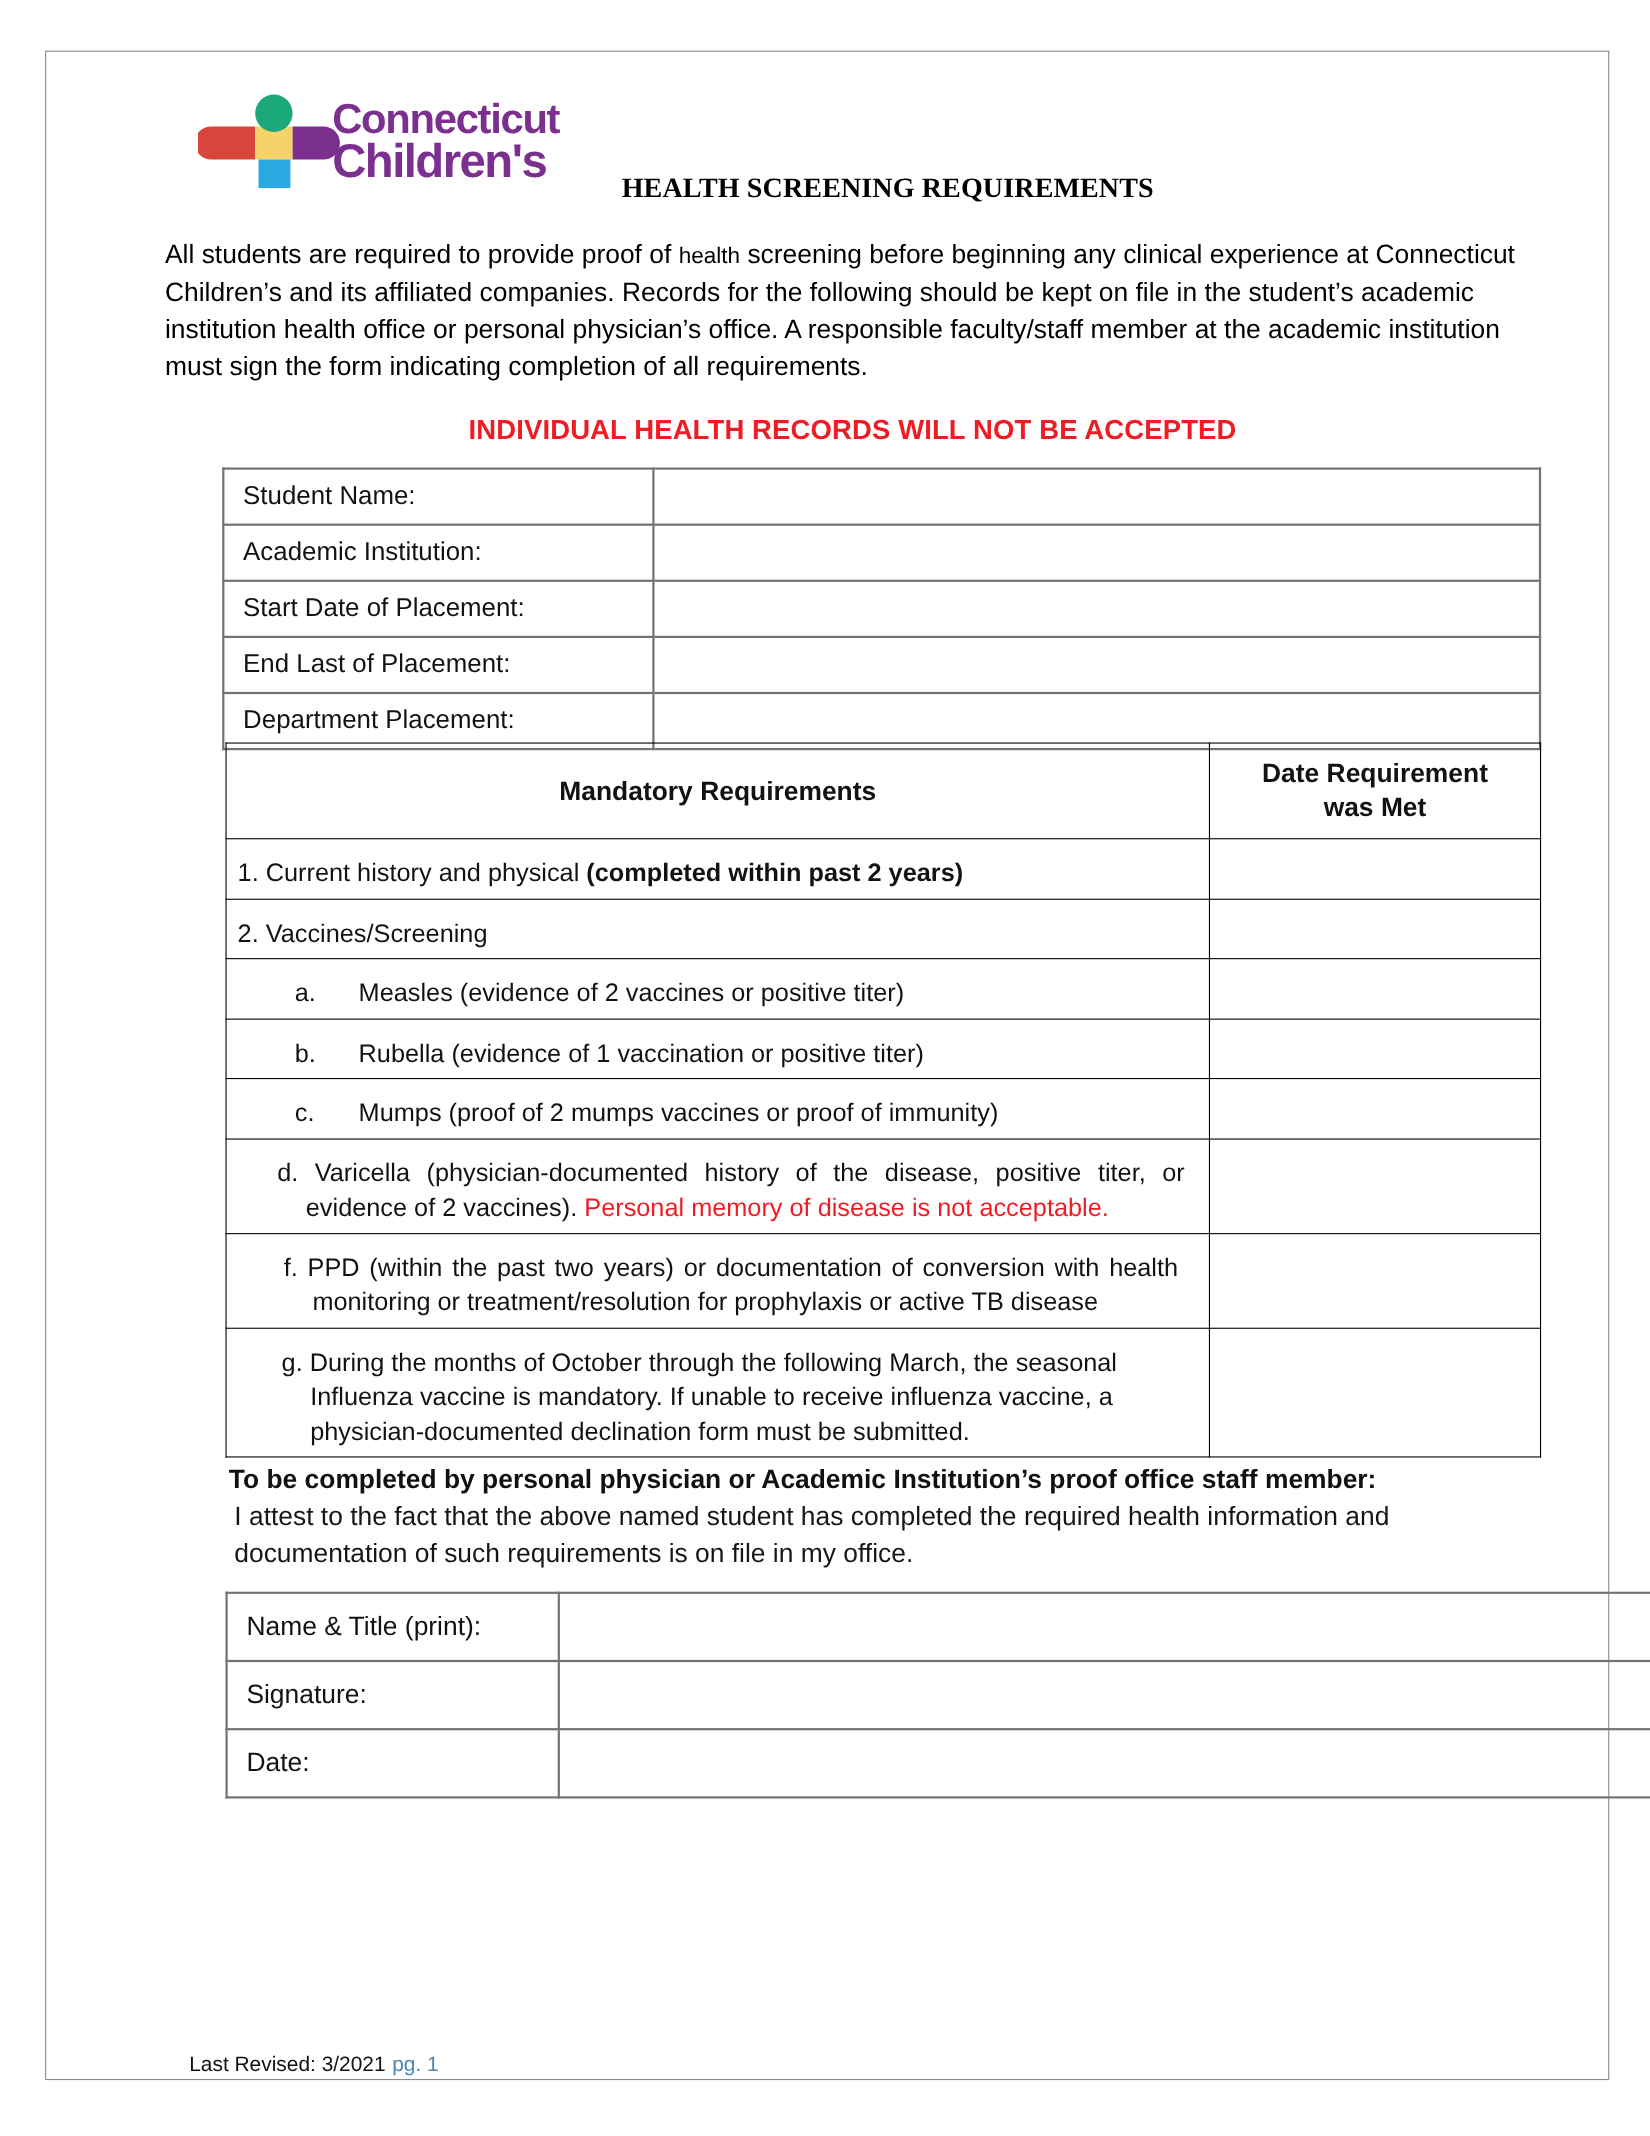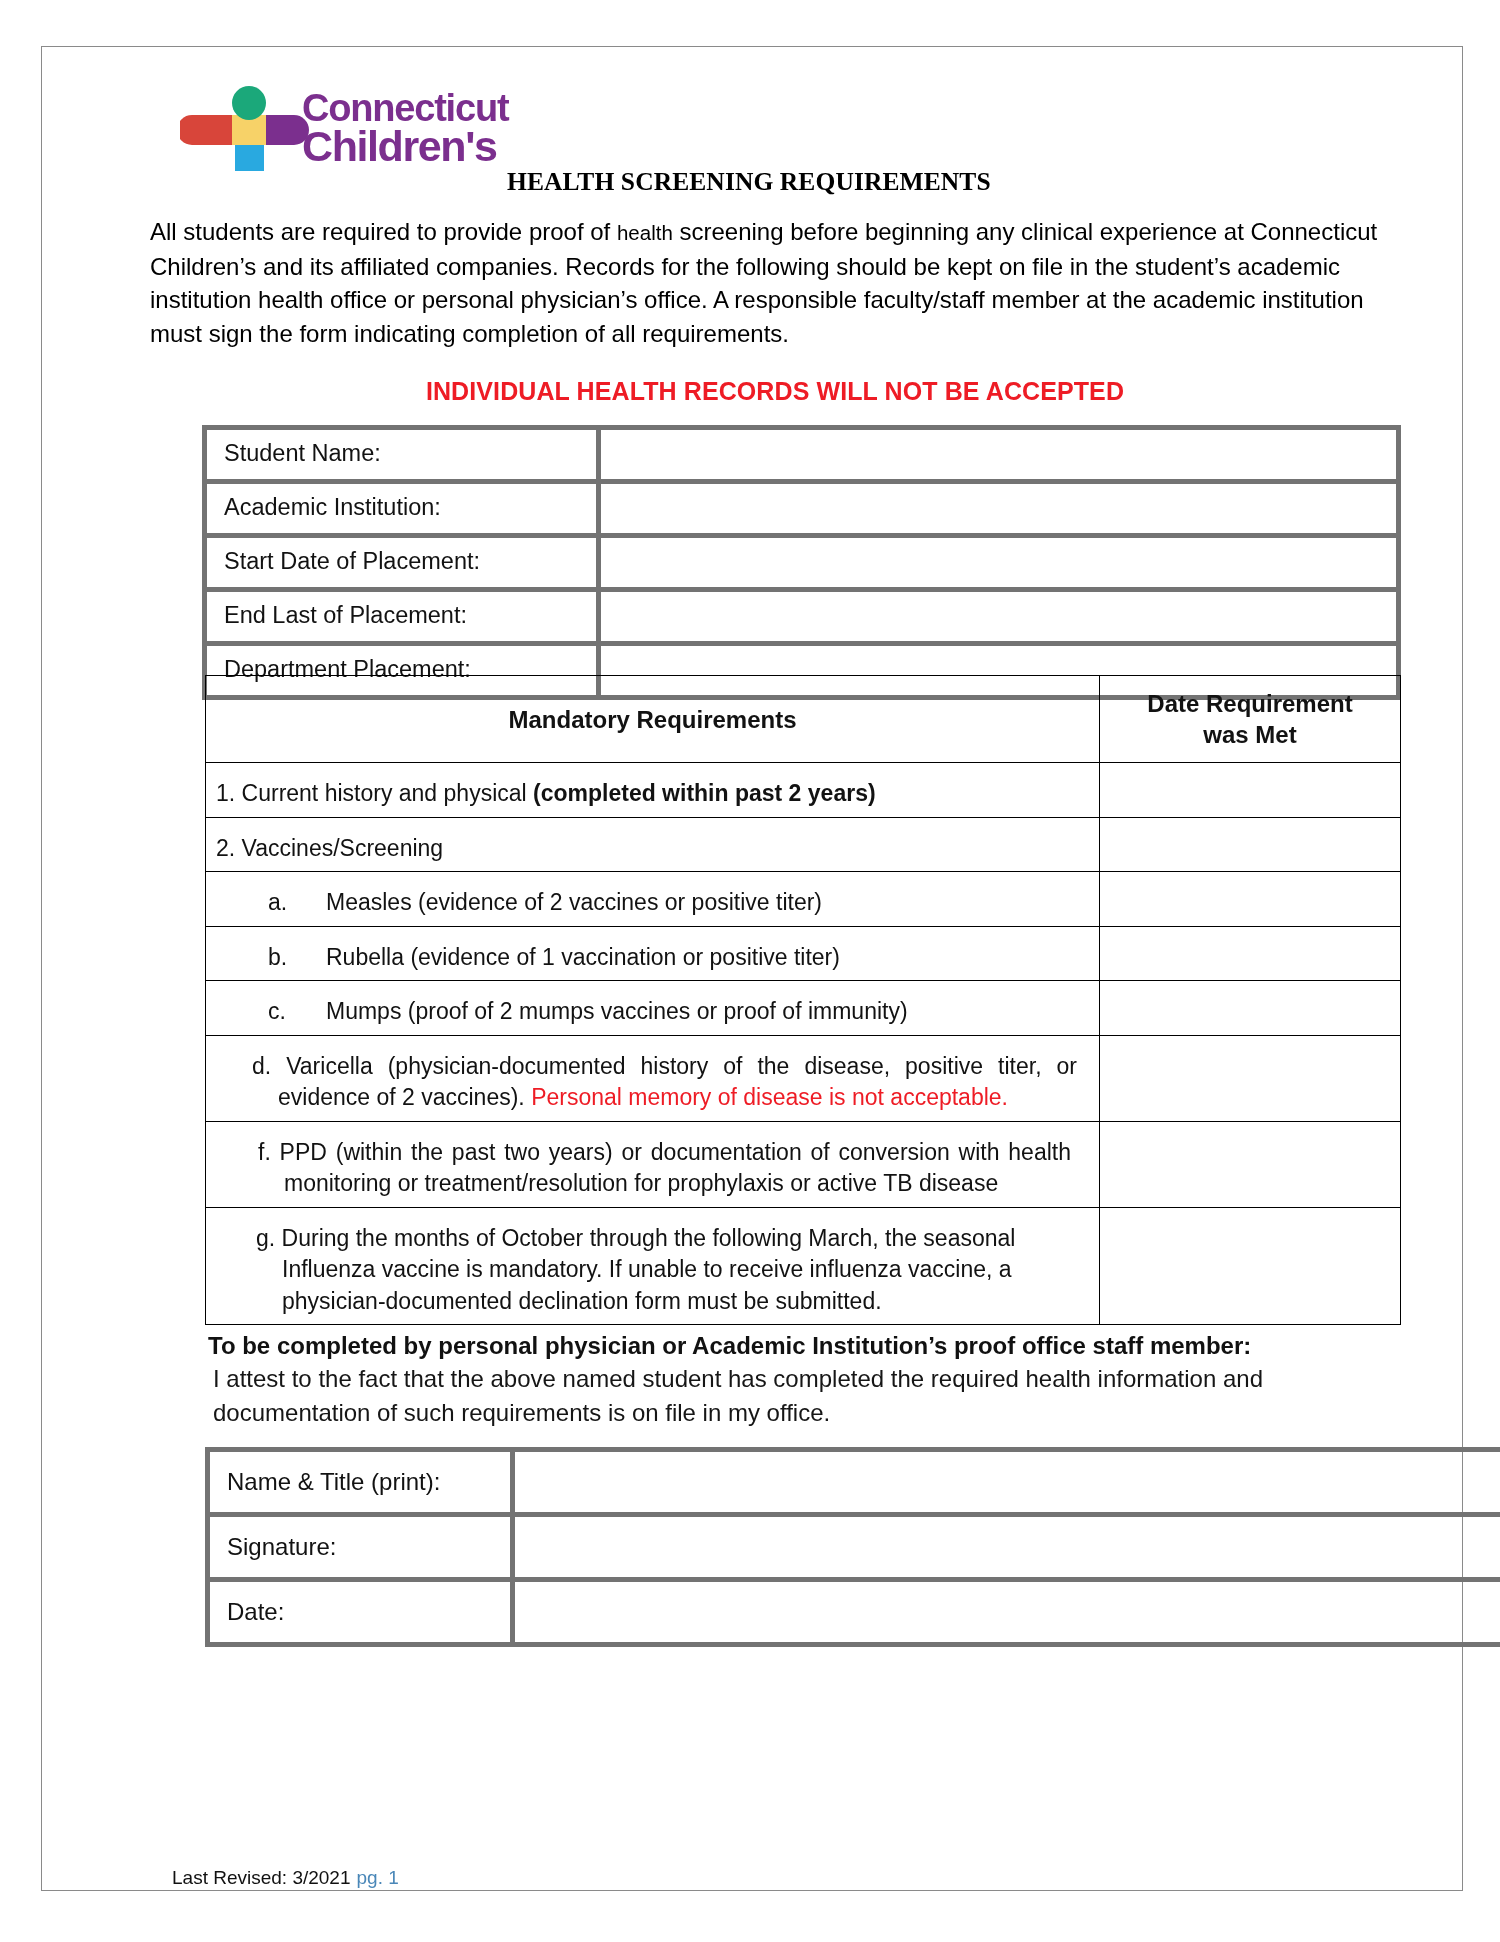--- a/index.html
+++ b/index.html
@@ -49,23 +49,23 @@
     left: 138px;
     top: 26px;
     width: 330px;
     height: 100px;
   }
   .logo svg { display: block; }
 
   .doc-title {
     position: absolute;
     left: 465px;
-    top: 120px;
+    top: 109px;
     width: 600px;
-    text-align: left;
+    text-align: center;
     font-family: "Liberation Serif", serif;
     font-weight: bold;
     font-size: 25.5px;
     letter-spacing: 0.1px;
     color: #000;
     white-space: nowrap;
   }
 
   
   .intro {
@@ -93,21 +93,21 @@
     color: #ee1c25;
     letter-spacing: 0.1px;
   }
 
   
   table {
     border-collapse: collapse;
     table-layout: fixed;
   }
   table td {
-    border: 5px solid #737373;
+    border: 2px solid #737373;
     vertical-align: middle;
     font-size: 23.5px;
     color: #121212;
   }
 
   
   .student-table {
     position: absolute;
     left: 160px;
     top: 378px;

